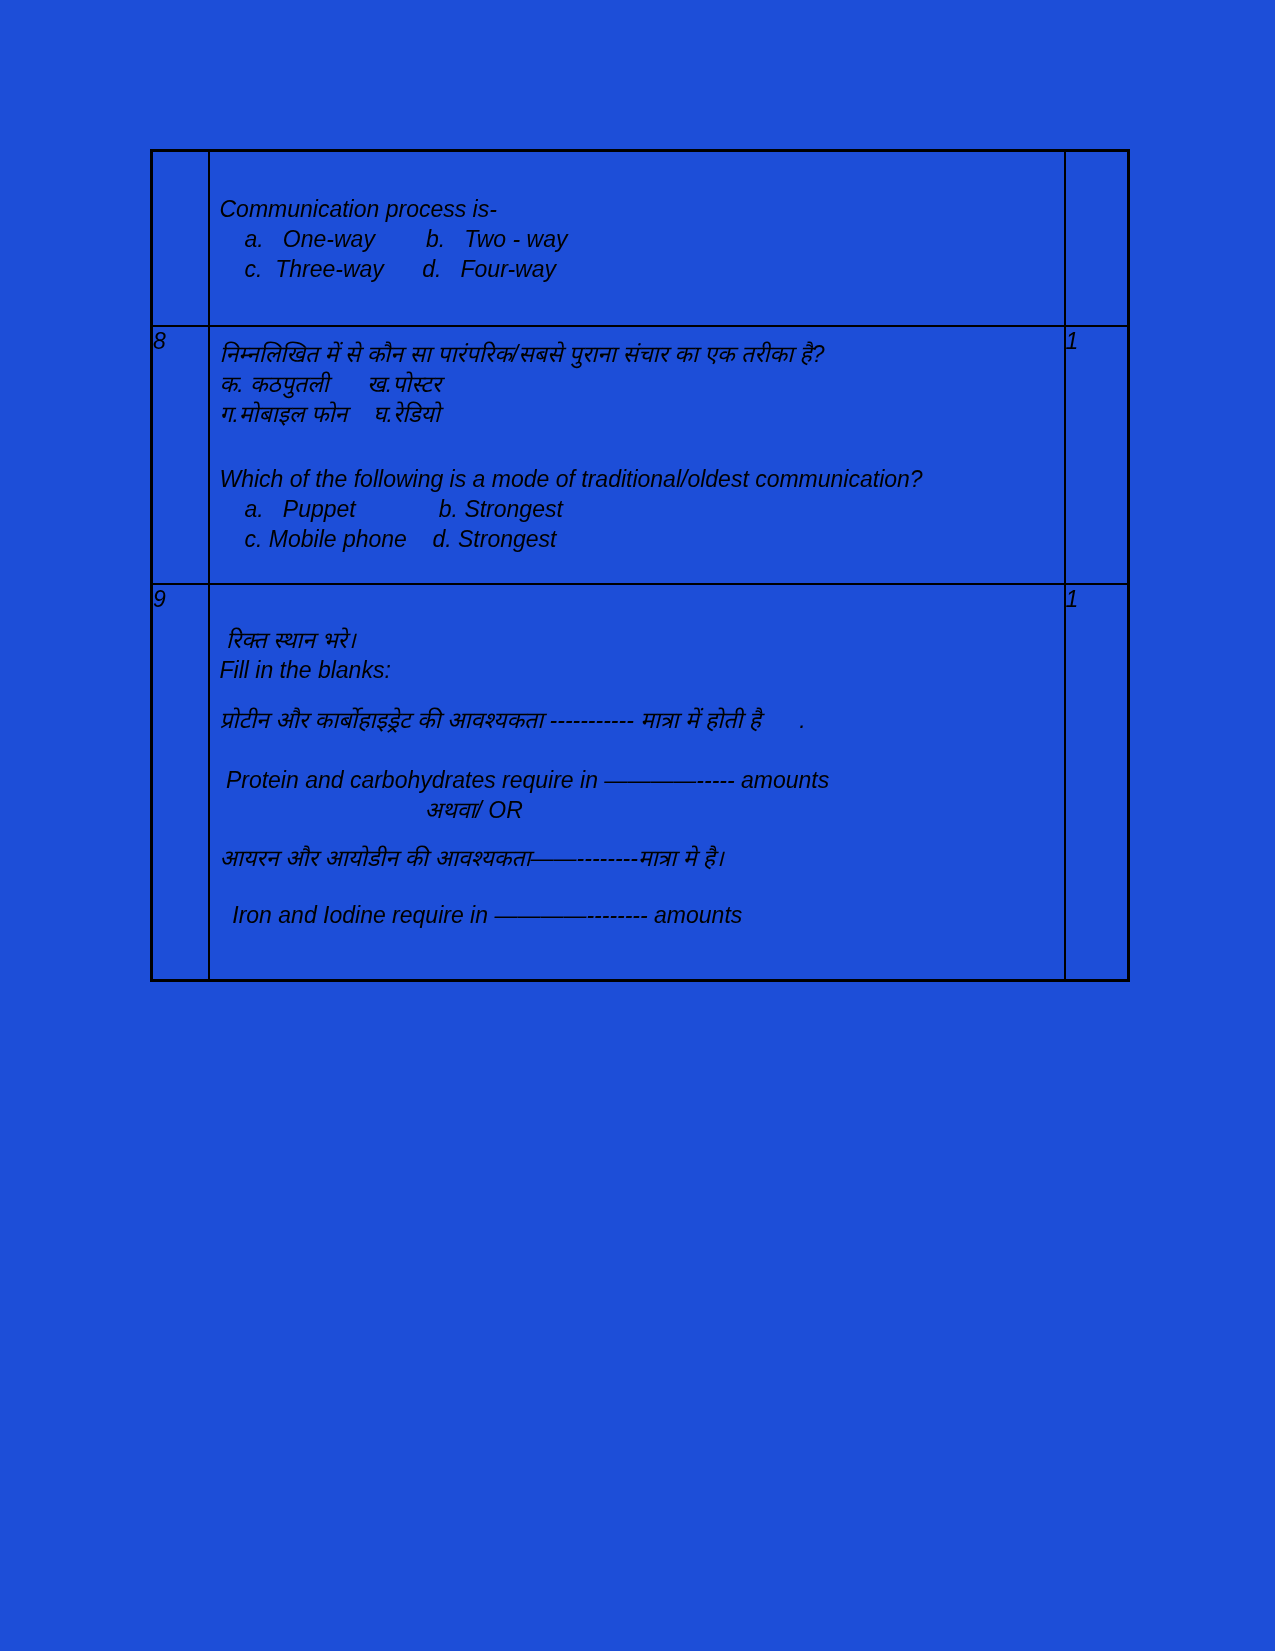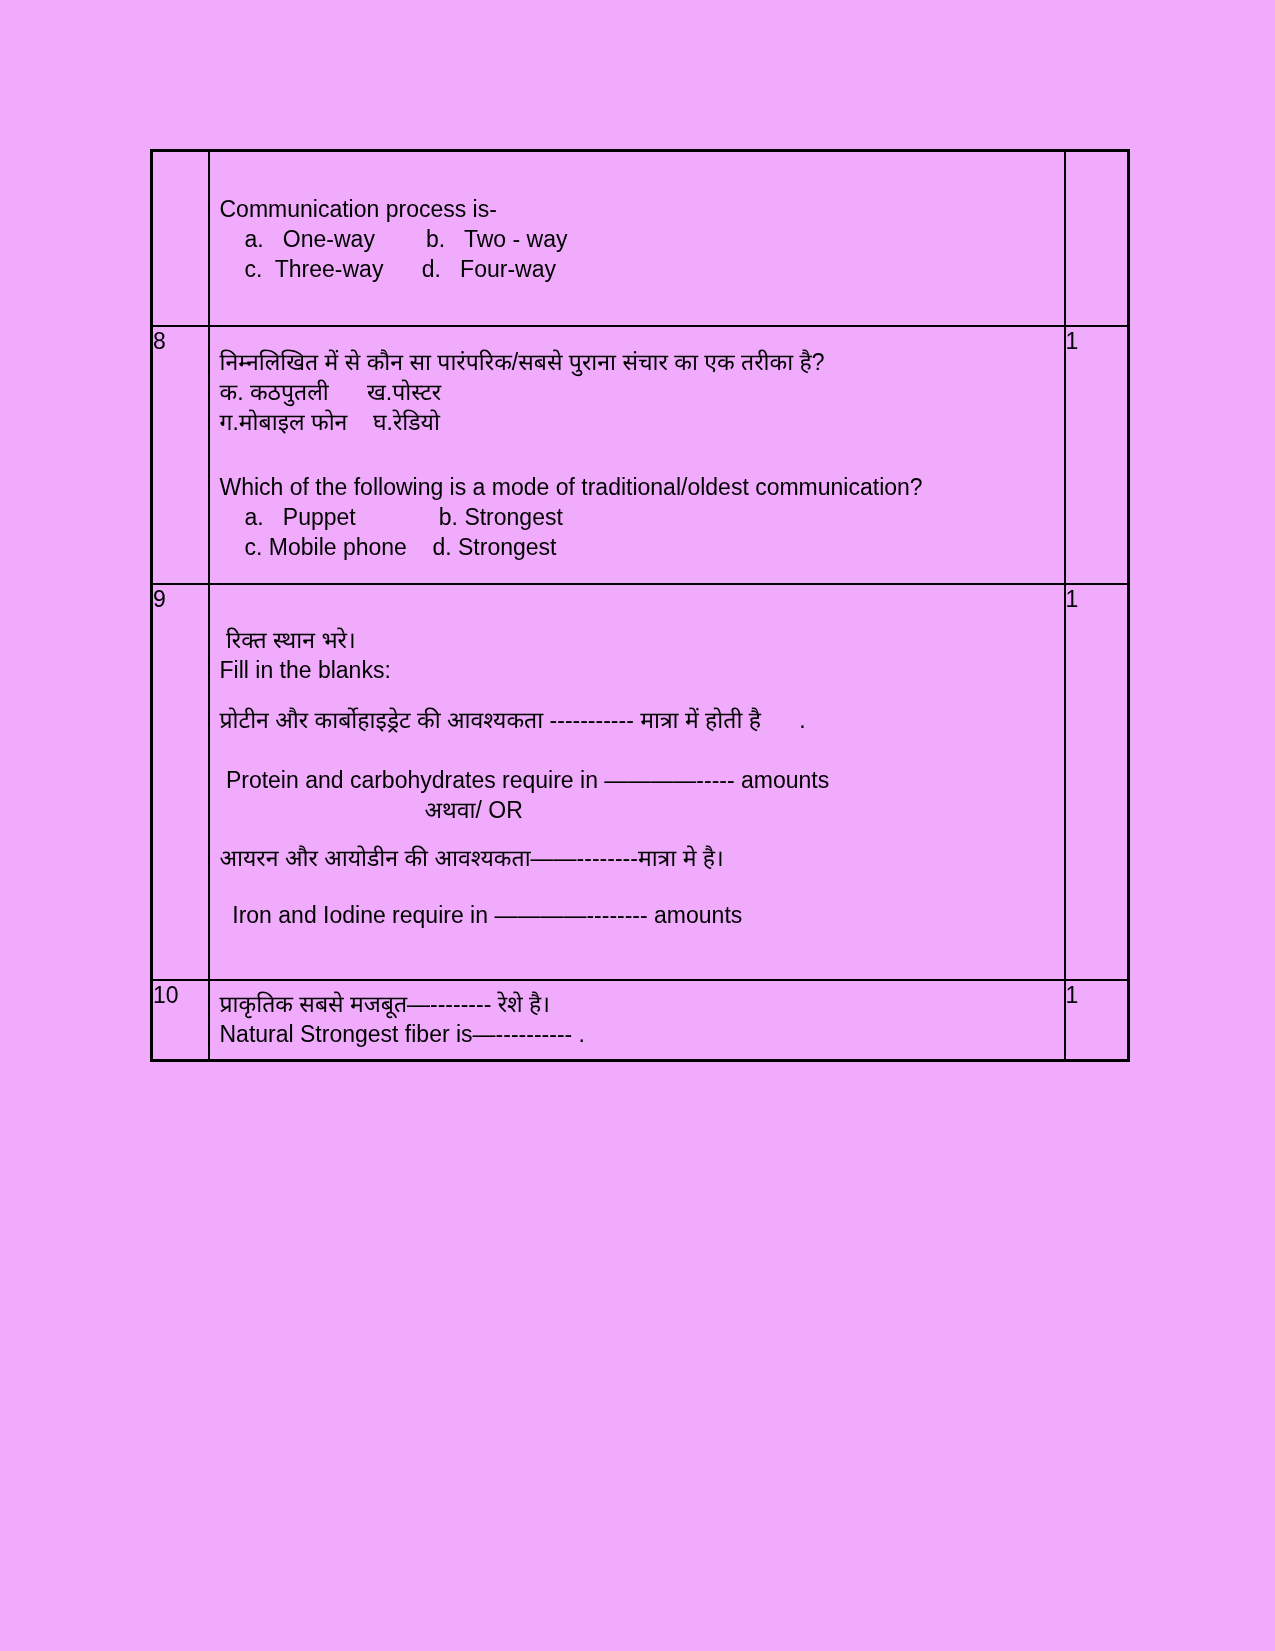--- a/index.html
+++ b/index.html
@@ -4,24 +4,25 @@
 <style>
   html, body {
     margin: 0;
     padding: 0;
     background: #ffffff;
   }
   .page {
     position: relative;
     width: 1275px;
     height: 1651px;
-    background: #f0abfc;
+    background: #1d4ed8;
     font-family: "Liberation Sans", "DejaVu Sans", sans-serif;
     color: #000000;
     overflow: hidden;
+    font-style: italic;
   }
   table.qtable {
     position: absolute;
     left: 150px;
     top: 149px;
     width: 977px;
     border-collapse: collapse;
     table-layout: fixed;
     border: 3px solid #000000;
   }
@@ -56,21 +57,21 @@
   .ln {
     min-height: 30px;
     line-height: 30px;
     font-size: 23px;
     white-space: pre-wrap;
   }
   .opt { margin-left: 25px; }
   .or-line { margin-left: 205px; }
 
   .pt42 { padding-top: 42px; }
-  .pt20 { padding-top: 20px; }
+  .pt20 { padding-top: 12px; }
   .pt32 { padding-top: 40px; }
   .pt8  { padding-top: 8px;  }
 
   .gap18 { height: 18px; }
   .gap20 { height: 20px; }
   .gap27 { height: 27px; }
   .gap30 { height: 30px; }
   .gap35 { height: 35px; }
 </style>
 </head>
@@ -127,27 +128,17 @@
           <div class="ln or-line">अथवा/ OR</div>
           <div class="gap18"></div>
           <div class="ln">आयरन और आयोडीन की आवश्यकता——--------मात्रा मे है।</div>
           <div class="gap27"></div>
           <div class="ln">  Iron and Iodine require in ————-------- amounts</div>
         </div>
       </td>
       <td class="markcell">1</td>
     </tr>
 
-    <tr class="r10">
-      <td class="numcell">10</td>
-      <td>
-        <div class="body-pad pt8">
-          <div class="ln">प्राकृतिक सबसे मजबूत—-------- रेशे है।</div>
-          <div class="ln">Natural Strongest fiber is—---------- .</div>
-        </div>
-      </td>
-      <td class="markcell">1</td>
-    </tr>
 
   </tbody>
     </table>
 
 </div>
 
 </body></html>

